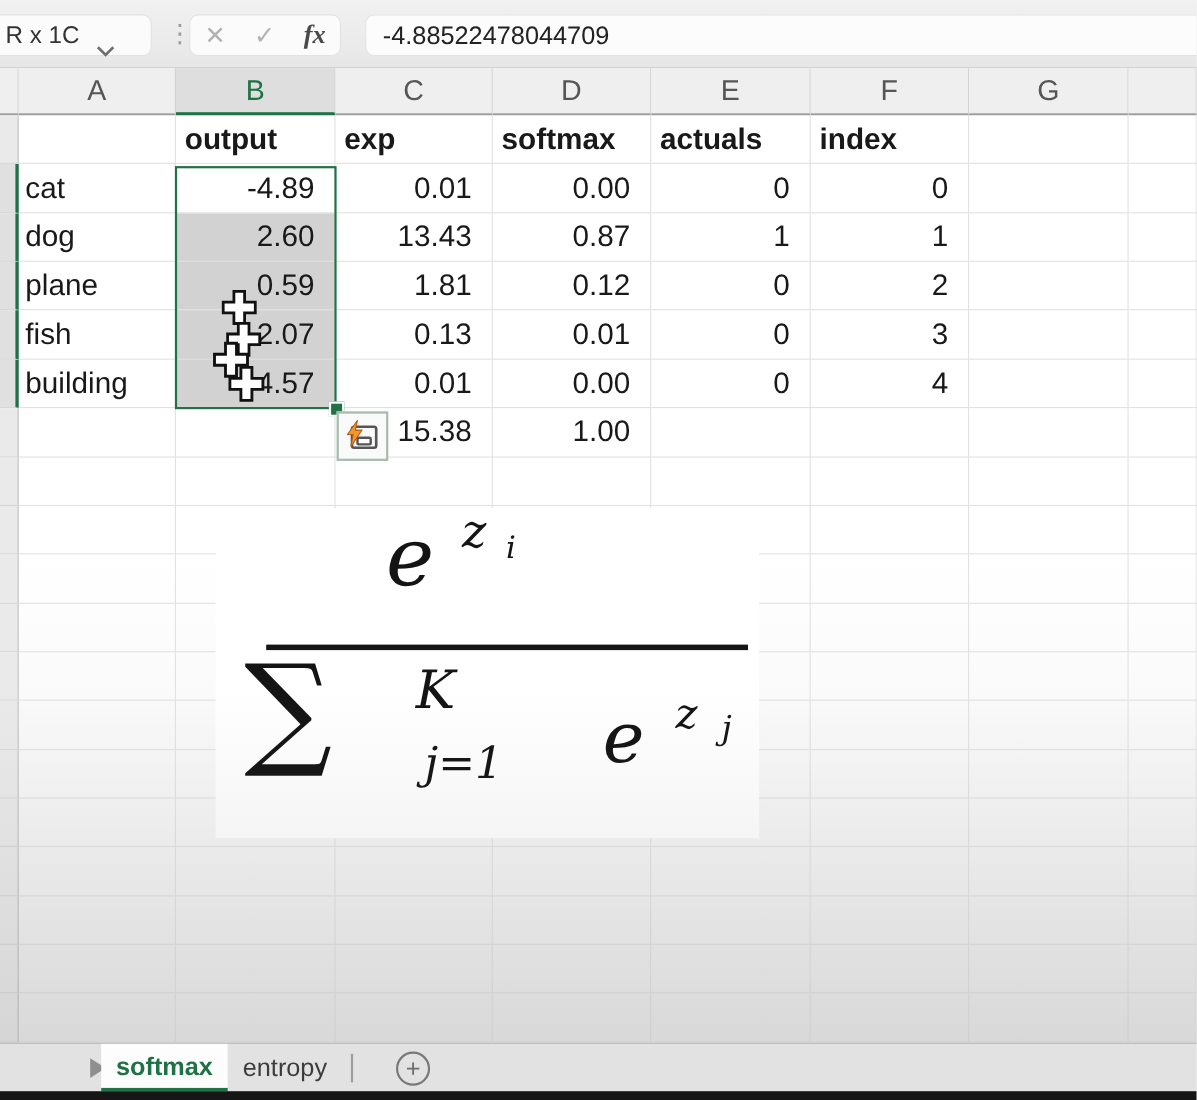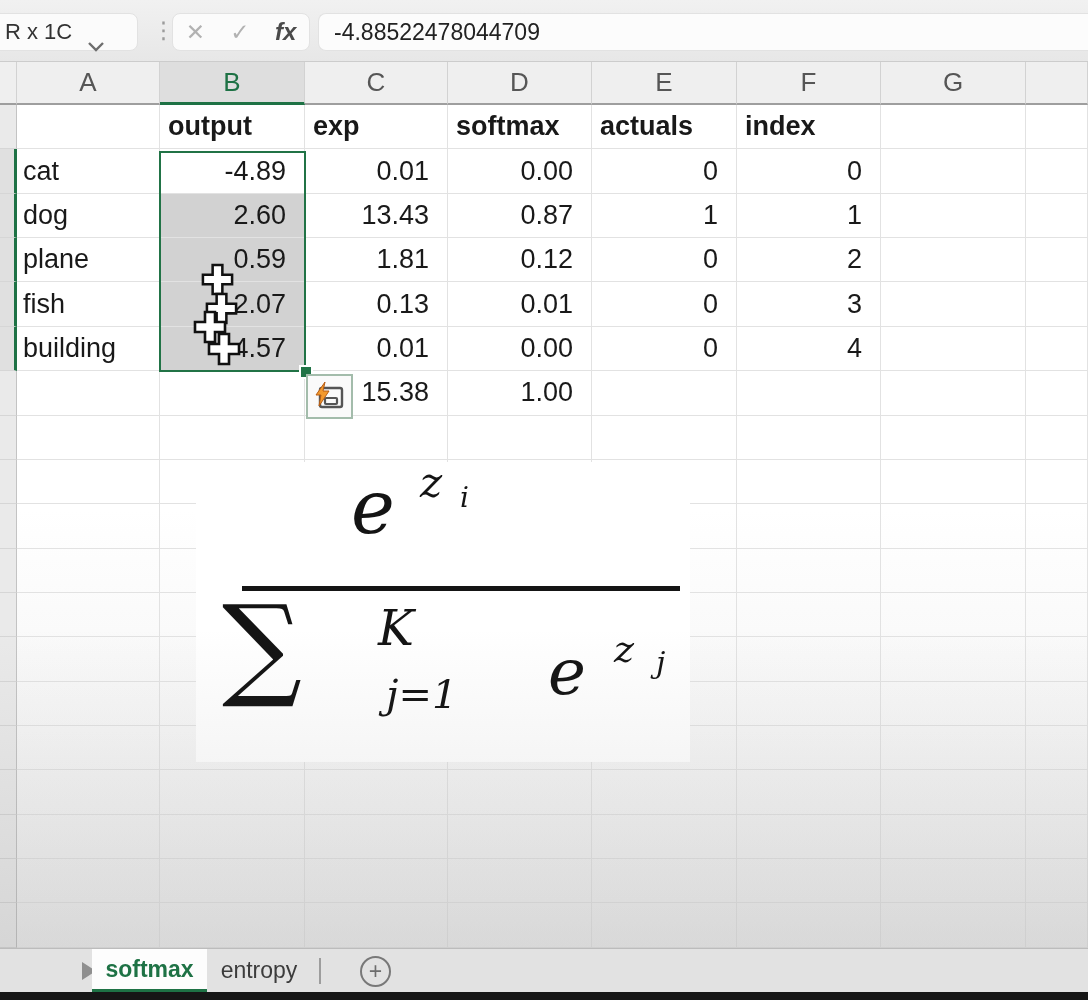--- a/index.html
+++ b/index.html
@@ -11,22 +11,22 @@
           background:linear-gradient(#f1f1f1,#e7e7e7);border-bottom:1px solid #cccccc;box-sizing:border-box;}
   .namebox{position:absolute;left:-28px;top:13px;width:166px;height:38px;background:#fbfbfb;
            border:1px solid #e2e2e2;border-radius:8px;display:flex;align-items:center;
            padding-left:32px;font-size:22px;color:#333;box-sizing:border-box;}
   .nb-chev{position:absolute;left:114px;top:27px;}
   .dots{position:absolute;left:152px;top:17px;font-size:23px;color:#9b9b9b;}
   .fxgroup{position:absolute;left:172px;top:13px;width:138px;height:38px;background:#fbfbfb;
            border:1px solid #e2e2e2;border-radius:8px;display:flex;align-items:center;
            justify-content:space-around;box-sizing:border-box;}
   .ic-cancel,.ic-enter{font-size:23px;color:#b2b2b2;}
-  .ic-fx{font-family:Liberation Sans, sans-serif;font-style:italic;font-weight:bold;font-size:24px;color:#4a4a4a;}
-  .fbar{position:absolute;left:318px;top:13px;right:0;height:38px;background:#fcfcfc;
+  .ic-fx{font-family:Liberation Serif, serif;font-style:italic;font-weight:bold;font-size:24px;color:#4a4a4a;}
+  .fbar{position:absolute;left:332px;top:13px;right:0;height:38px;background:#fcfcfc;
         border:1px solid #e2e2e2;border-right:none;border-radius:8px 0 0 8px;display:flex;
         align-items:center;padding-left:15px;font-size:23px;color:#222;box-sizing:border-box;}
 
   
   .colheads{position:absolute;left:0;top:62px;width:1088px;height:43px;display:flex;}
   .chcell{box-sizing:border-box;background:#efefef;border-right:1px solid #d2d2d2;
           border-bottom:2px solid #9e9e9e;display:flex;align-items:center;justify-content:center;
           font-size:26px;color:#565656;}
   .chcell.selcol{background:#dedede;color:#1e7245;border-bottom:3px solid #1e7245;}
 

